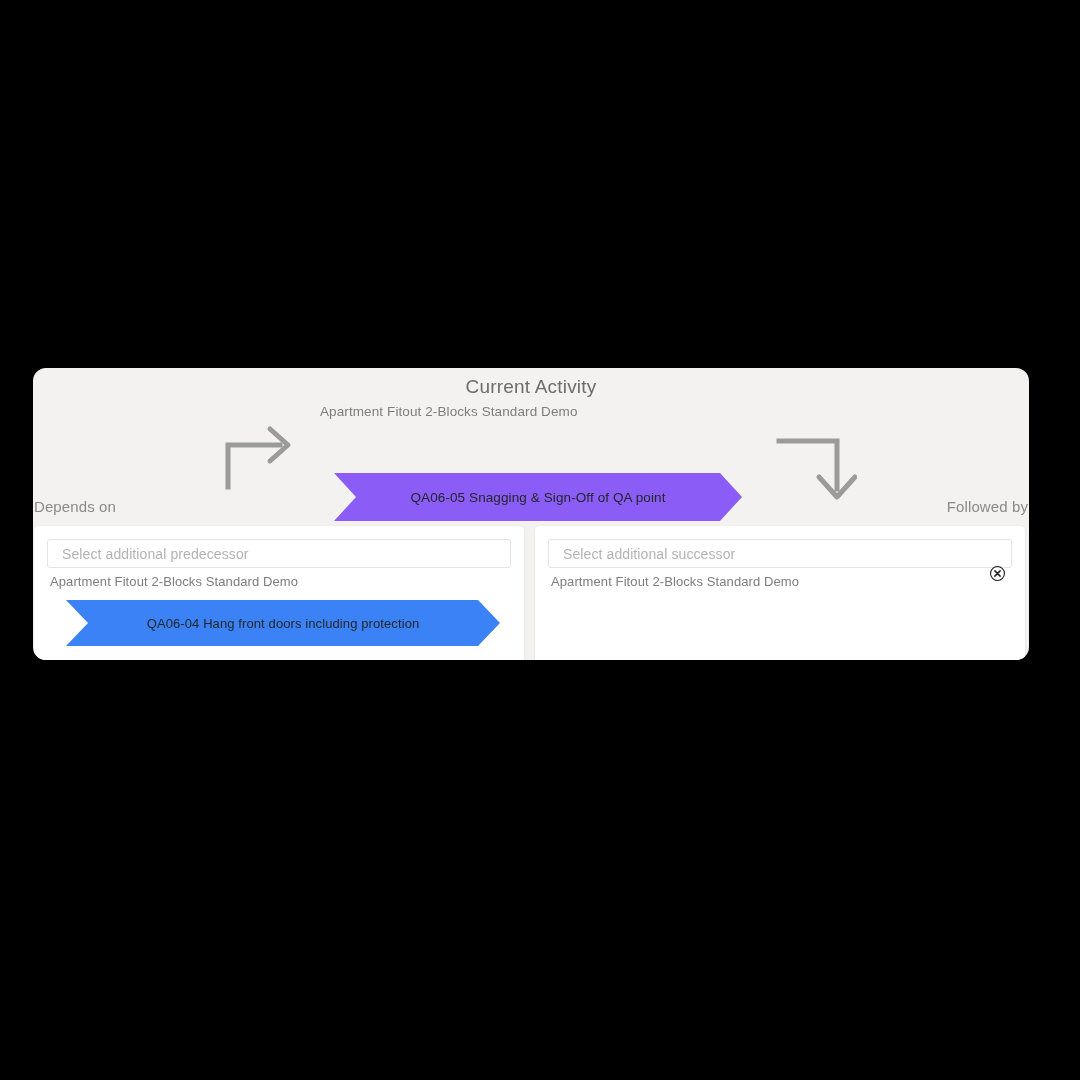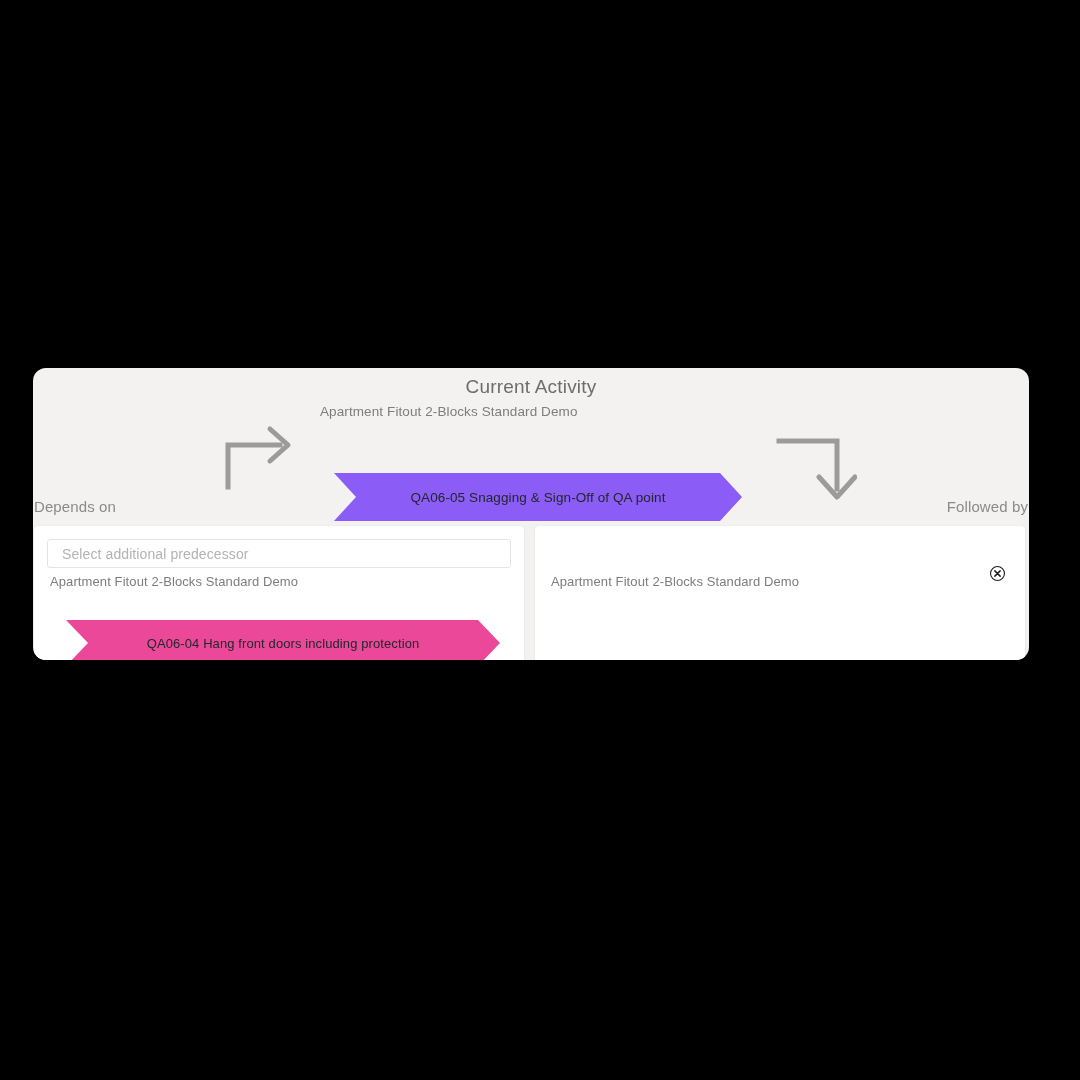--- a/index.html
+++ b/index.html
@@ -158,26 +158,25 @@
     height: 17px;
     cursor: pointer;
   }
 
   .card-chevron {
     position: absolute;
     left: 32px;
     top: 74px;
     width: 434px;
     height: 46px;
-    background: #ec4899;
+    background: #3b82f6;
     clip-path: polygon(0 0, calc(100% - 22px) 0, 100% 50%, calc(100% - 22px) 100%, 0 100%, 22px 50%);
     display: flex;
     align-items: center;
     justify-content: center;
-    margin-top: 20px;
   }
   .card-chevron .chev-label {
     font-size: 13px;
     color: #22272b;
     letter-spacing: .1px;
     white-space: nowrap;
   }
 </style>
 </head>
 <body>
@@ -221,20 +220,23 @@
       <div class="card-project">Apartment Fitout 2-Blocks Standard Demo</div>
 
       <div class="card-chevron">
         <span class="chev-label">QA06-04 Hang front doors including protection</span>
       </div>
 
     </div>
 
     <div class="card right">
 
+      <div class="select-box">
+        <span class="ph">Select additional successor</span>
+      </div>
 
       <div class="card-project">Apartment Fitout 2-Blocks Standard Demo</div>
 
       <svg class="remove-icon" viewBox="0 0 20 20">
         <circle cx="10" cy="10" r="8.2" fill="none" stroke="#1d1d1d" stroke-width="1.3"></circle>
         <path d="M6.9 6.9 L13.1 13.1 M13.1 6.9 L6.9 13.1" stroke="#1d1d1d" stroke-width="1.7" stroke-linecap="round"></path>
       </svg>
 
 
     </div>

